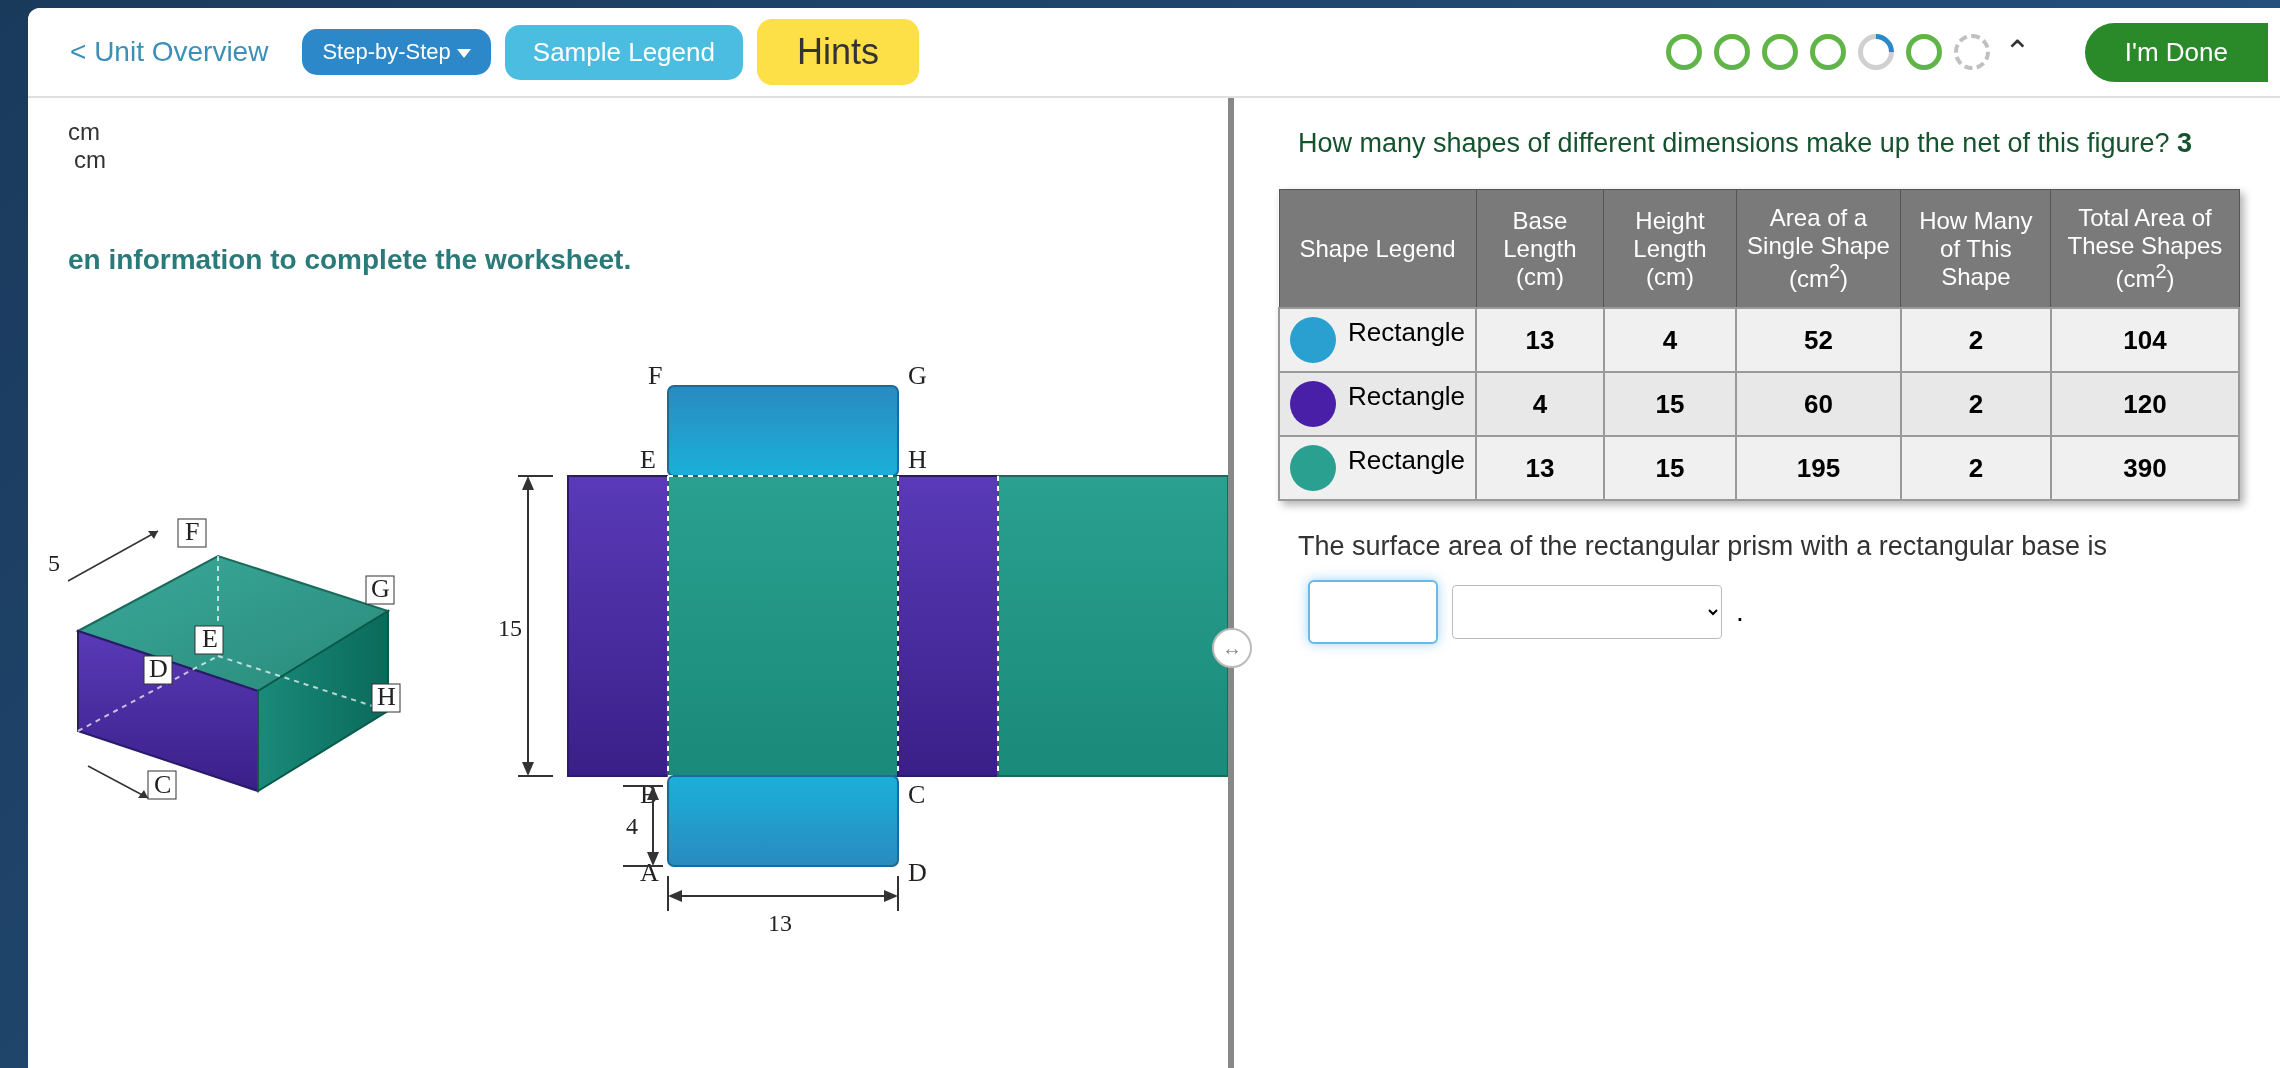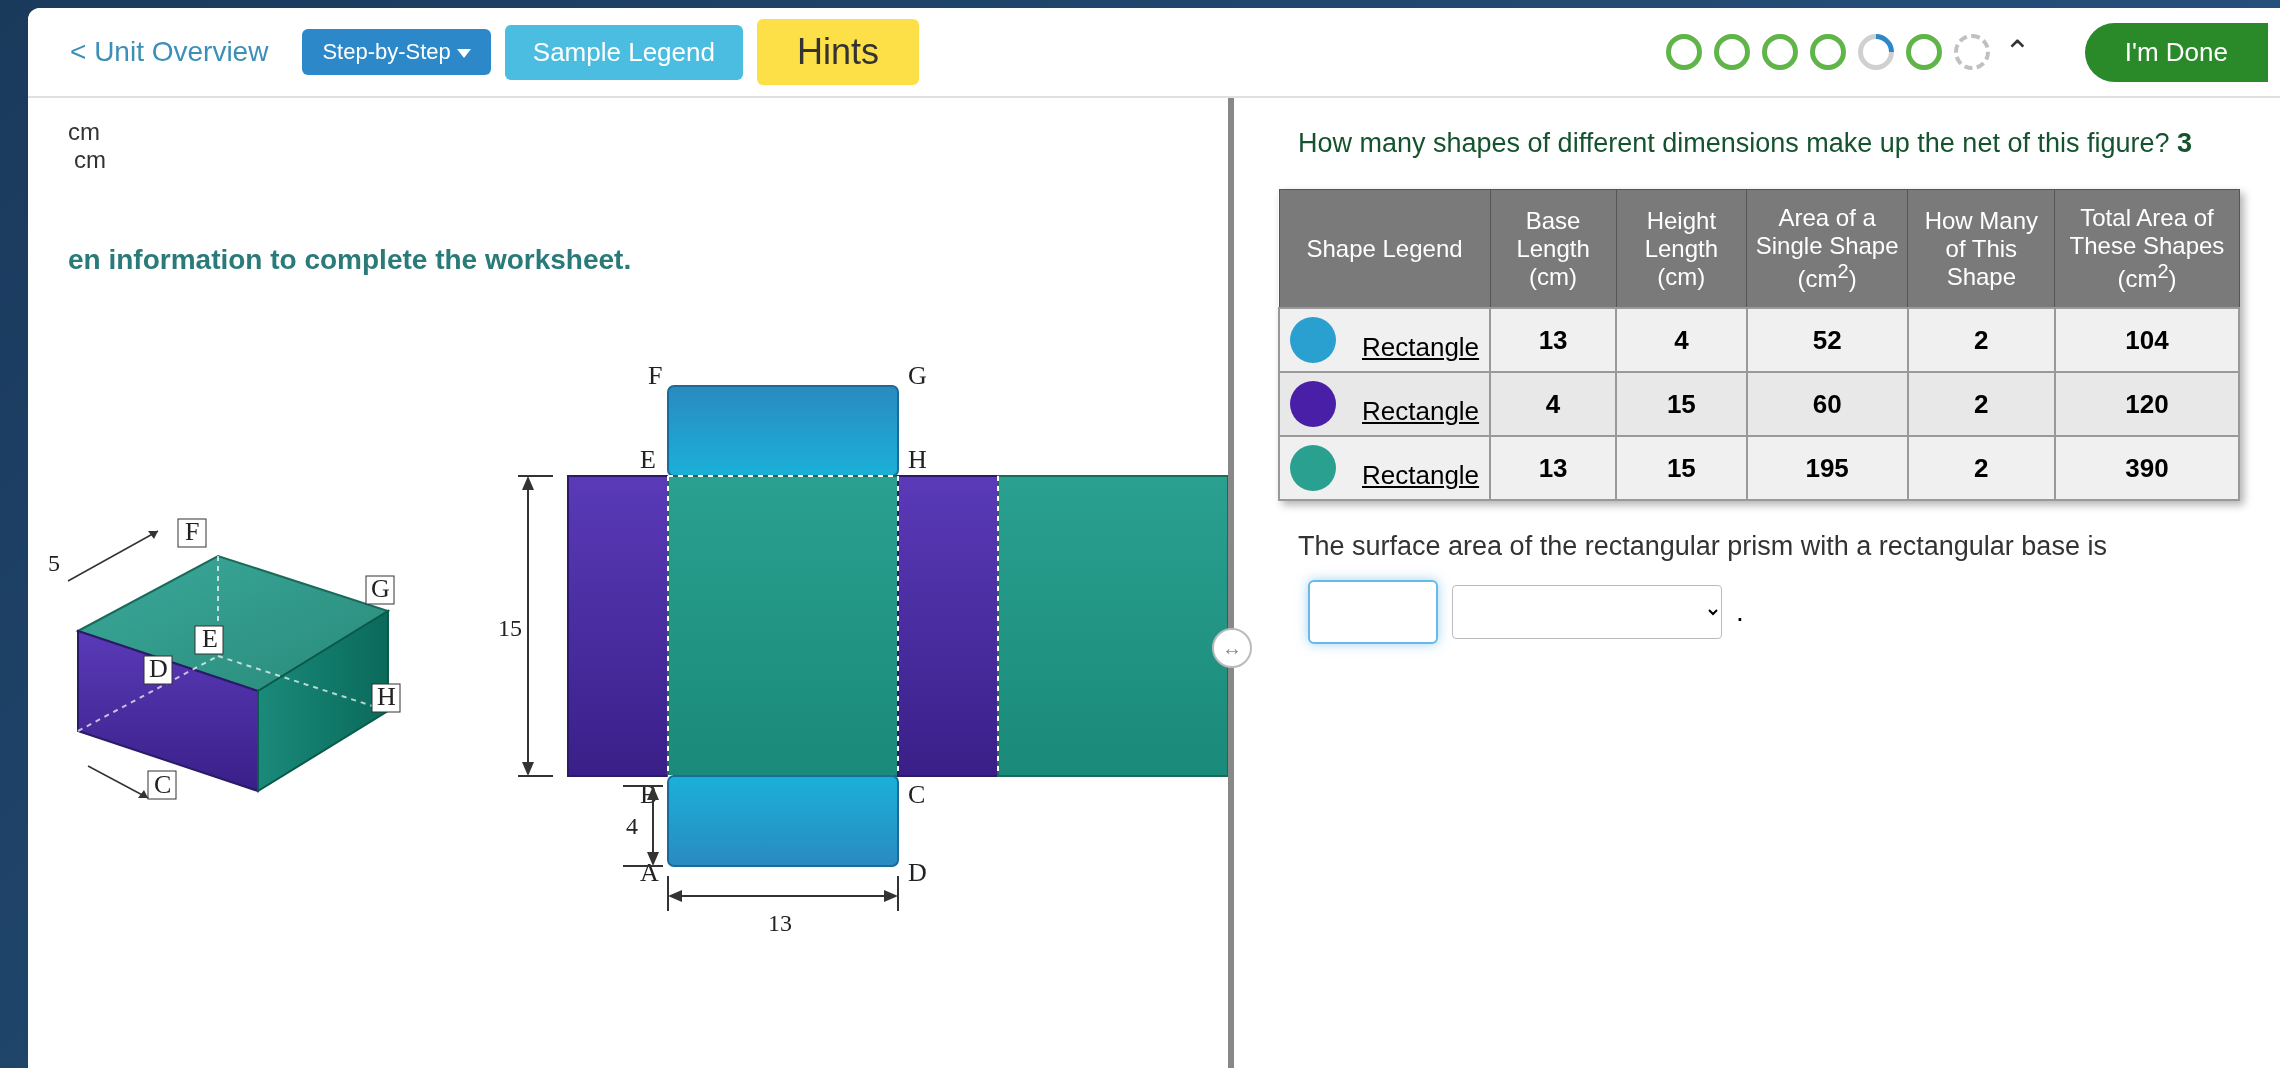--- a/index.html
+++ b/index.html
@@ -1,21 +1,21 @@
 <!DOCTYPE html>
 <html><head>
 <meta charset="utf-8">
 <style>
 * { box-sizing: border-box; margin: 0; padding: 0; }
 body { font-family: -apple-system, BlinkMacSystemFont, "Segoe UI", sans-serif; background: #fff; width: 2280px; height: 1068px; overflow: hidden; position: relative; }
 .page-bg { position: absolute; inset: 0; background: linear-gradient(135deg, #1a3a5c 0%, #2a5a8a 100%); }
 .main-panel { position: absolute; top: 8px; left: 28px; right: 0; bottom: 0; background: #fff; border-radius: 12px 0 0 0; }
 .header { height: 90px; background: #fff; border-bottom: 2px solid #e0e0e0; display: flex; align-items: center; padding: 0 42px; gap: 14px; border-radius: 12px 0 0 0; }
 .unit-overview { color: #3b8fb8; font-size: 28px; font-weight: 500; cursor: pointer; margin-right: 20px; }
-.btn { padding: 10px 20px; border-radius: 6px; font-size: 22px; font-weight: 500; border: none; cursor: pointer; color: #fff; }
+.btn { padding: 10px 20px; border-radius: 15px; font-size: 22px; font-weight: 500; border: none; cursor: pointer; color: #fff; }
 .btn-step { background: #2c88c8; }
 .btn-sample { background: #4bbde0; padding: 12px 28px; font-size: 26px; }
 .btn-hints { background: #fde047; color: #333; padding: 12px 40px; font-size: 36px; }
 .spacer { flex: 1; }
 .progress-circles { display: flex; gap: 12px; align-items: center; }
 .circle { width: 36px; height: 36px; border-radius: 50%; border: 5px solid; }
 .circle.green { border-color: #5fb548; }
 .circle.blue-half { border-color: #d0d0d0; border-right-color: #2c88c8; transform: rotate(-45deg); }
 .circle.dashed { border: 4px dashed #c0c0c0; }
 .caret-up { font-size: 32px; color: #333; cursor: pointer; }
@@ -37,21 +37,21 @@
 .dim-label { font-family: "Times New Roman", serif; font-size: 24px; fill: #222; }
 
 .plan-heading { color: #2a7a7a; font-size: 30px; font-weight: 700; margin-bottom: 30px; }
 .question-text { font-size: 27px; color: #14532d; margin-bottom: 30px; padding-left: 20px; }
 .bold-answer { font-weight: 700; }
 
 .shape-table { border-collapse: collapse; width: 100%; box-shadow: 4px 4px 8px rgba(0,0,0,0.3); }
 .shape-table th { background: #7a7a7a; color: #fff; font-size: 24px; font-weight: 400; padding: 14px 8px; border: 1px solid #555; text-align: center; vertical-align: middle; }
 .shape-table td { background: #f0f0f0; font-size: 26px; font-weight: 700; padding: 8px 10px; border: 2px solid #999; text-align: center; }
 .shape-table tr:nth-child(even) td { background: #e8e8e8; }
-.legend-cell { display: flex; align-items: flex-end; gap: 26px; justify-content: flex-start; text-decoration: underline; }
+.legend-cell { display: flex; align-items: flex-start; gap: 12px; justify-content: flex-start; }
 .legend-swatch { width: 46px; height: 46px; border-radius: 50%; flex-shrink: 0; }
 .legend-label { font-weight: 400; font-size: 26px; }
 
 .sa-text { font-size: 27px; color: #333; margin-top: 30px; padding-left: 20px; }
 .answer-row { display: flex; gap: 14px; align-items: center; margin-top: 18px; padding-left: 30px; }
 .answer-input { width: 130px; height: 64px; border: 2px solid #68b8e8; border-radius: 6px; box-shadow: 0 0 12px rgba(70,170,230,0.5); font-size: 24px; padding: 0 10px; }
 .unit-select { width: 270px; height: 54px; border: 1px solid #bbb; border-radius: 4px; font-size: 22px; padding: 0 10px; background: #fff; }
 .period { font-size: 28px; }
 
 .tri-down { display: inline-block; width: 0; height: 0; border-left: 7px solid transparent; border-right: 7px solid transparent; border-top: 9px solid #fff; margin-left: 6px; vertical-align: middle; }

